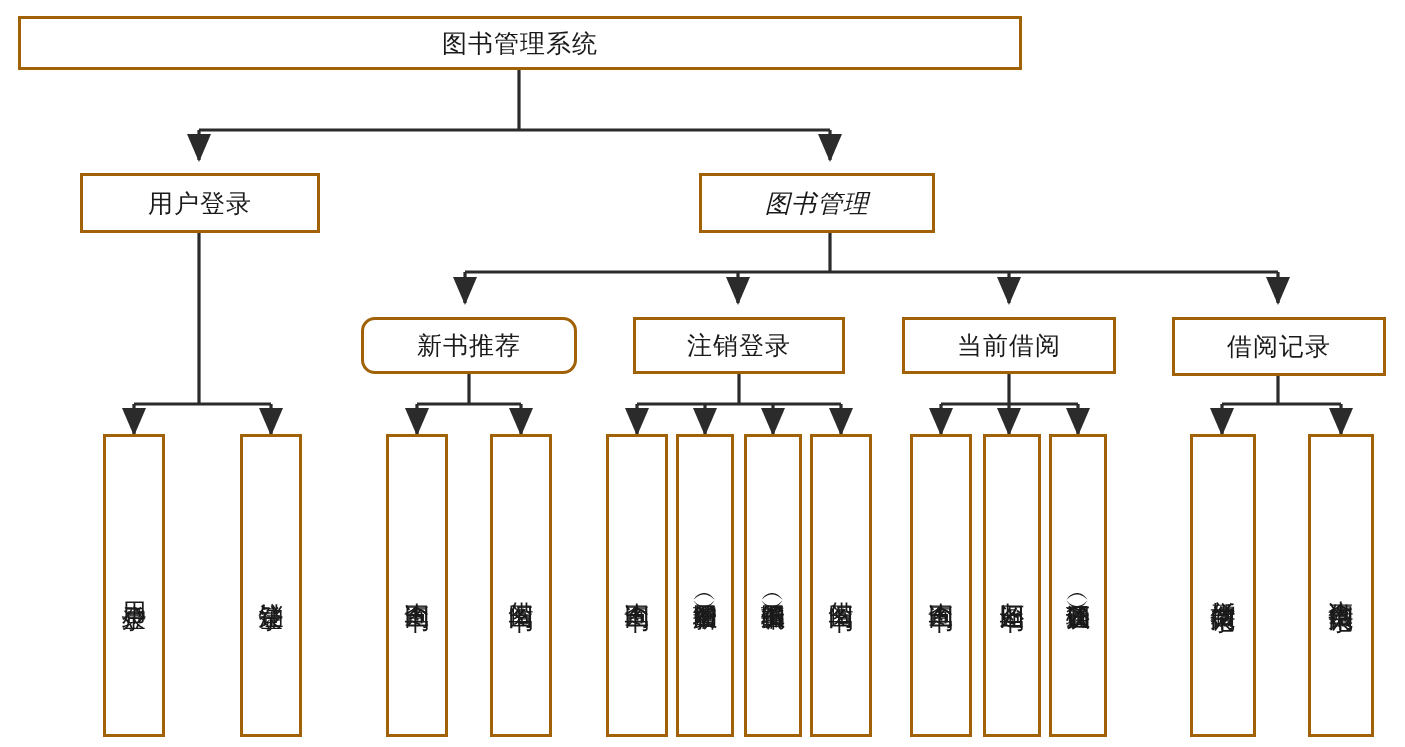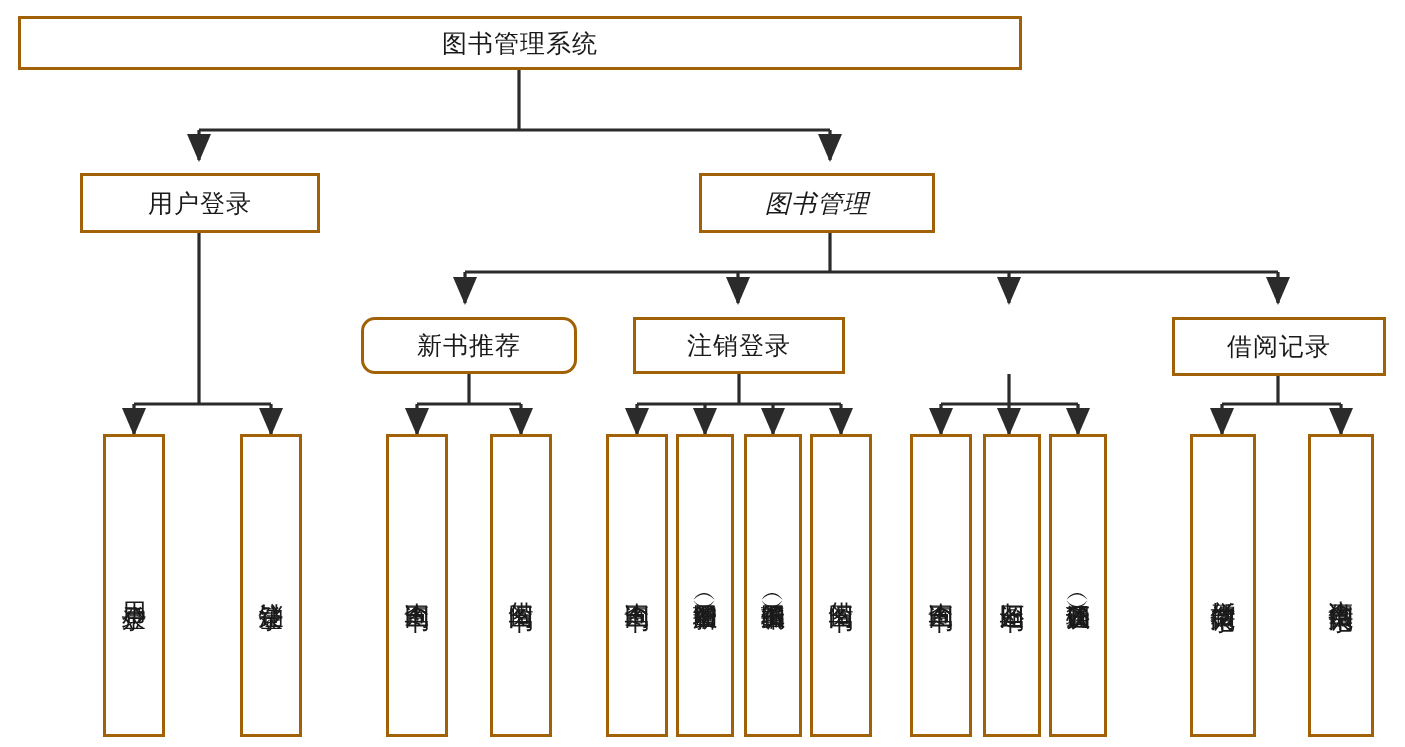--- a/index.html
+++ b/index.html
@@ -139,20 +139,23 @@
   <div class="node h-node" style="left:699px;top:173px;width:236px;height:60px;font-style:italic;">
     <span class="lbl">图书管理</span>
   </div>
 
   <div class="node h-node" style="left:361px;top:317px;width:216px;height:57px;border-radius:14px;">
     <span class="lbl">新书推荐</span>
   </div>
   <div class="node h-node" style="left:633px;top:317px;width:212px;height:57px;">
     <span class="lbl">注销登录</span>
   </div>
+  <div class="node h-node" style="left:902px;top:317px;width:214px;height:57px;">
+    <span class="lbl">当前借阅</span>
+  </div>
   <div class="node h-node" style="left:1172px;top:317px;width:214px;height:59px;">
     <span class="lbl">借阅记录</span>
   </div>
 
   <div class="node v-node" style="left:103px;top:434px;width:62px;height:303px;">
     <span class="lbl">用户登录</span>
   </div>
   <div class="node v-node" style="left:240px;top:434px;width:62px;height:303px;">
     <span class="lbl">注销登录</span>
   </div>

